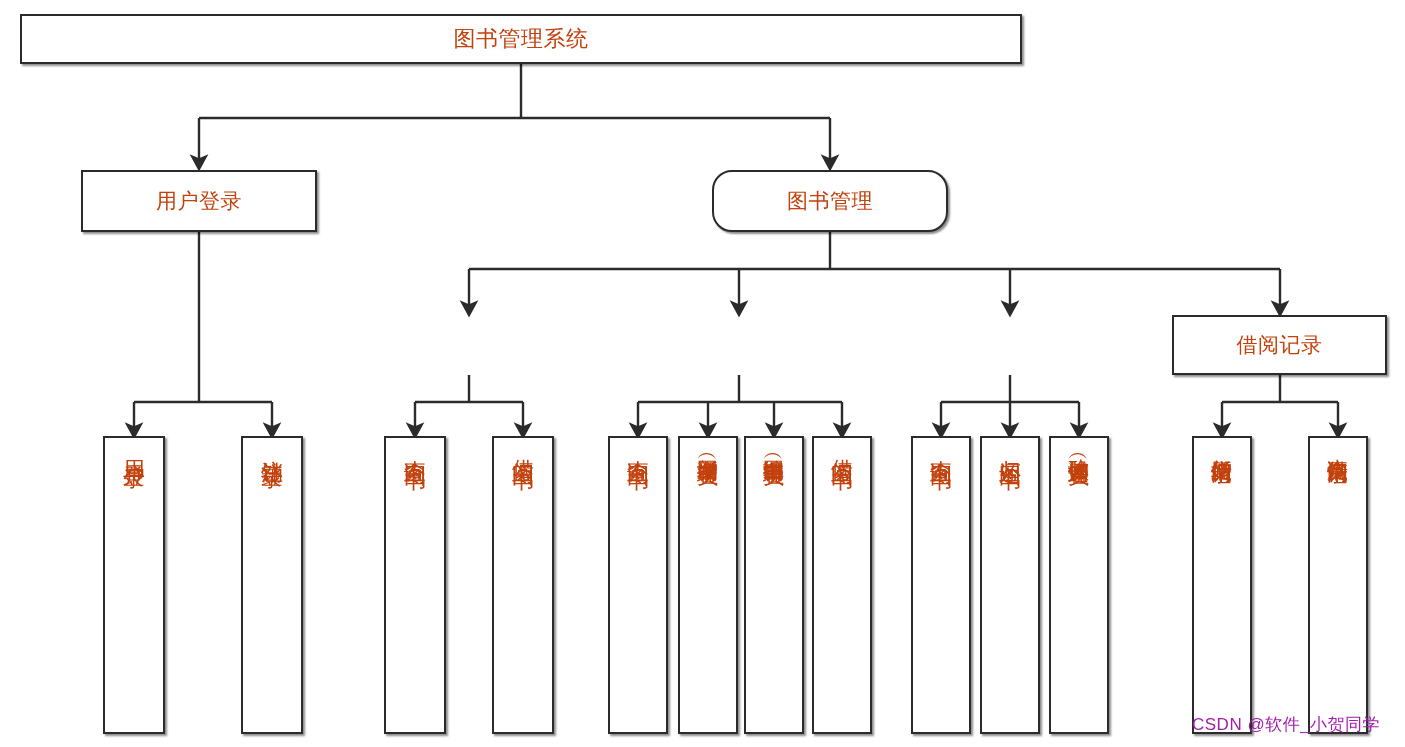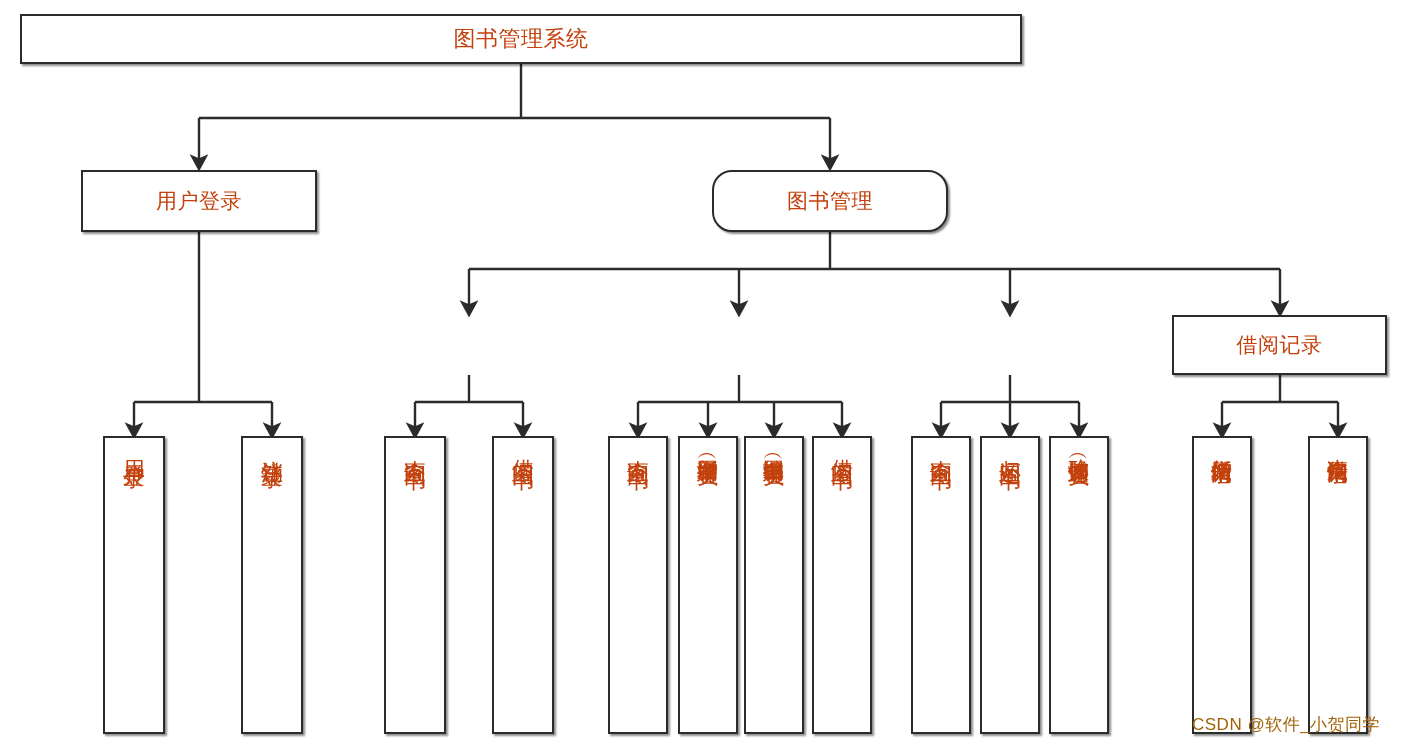--- a/index.html
+++ b/index.html
@@ -68,21 +68,21 @@
   }
   .node.vert.tall-text .node-label {
     font-size: 21px;
     letter-spacing: 1px;
   }
   .watermark {
     position: absolute;
     left: 1192px;
     top: 713px;
     font-size: 17px;
-    color: #a16207;
+    color: #a21caf;
     white-space: nowrap;
     z-index: 3;
     letter-spacing: 0.5px;
   }
 </style>
 </head>
 <body>
 
 <div id="diagram-root">
 

